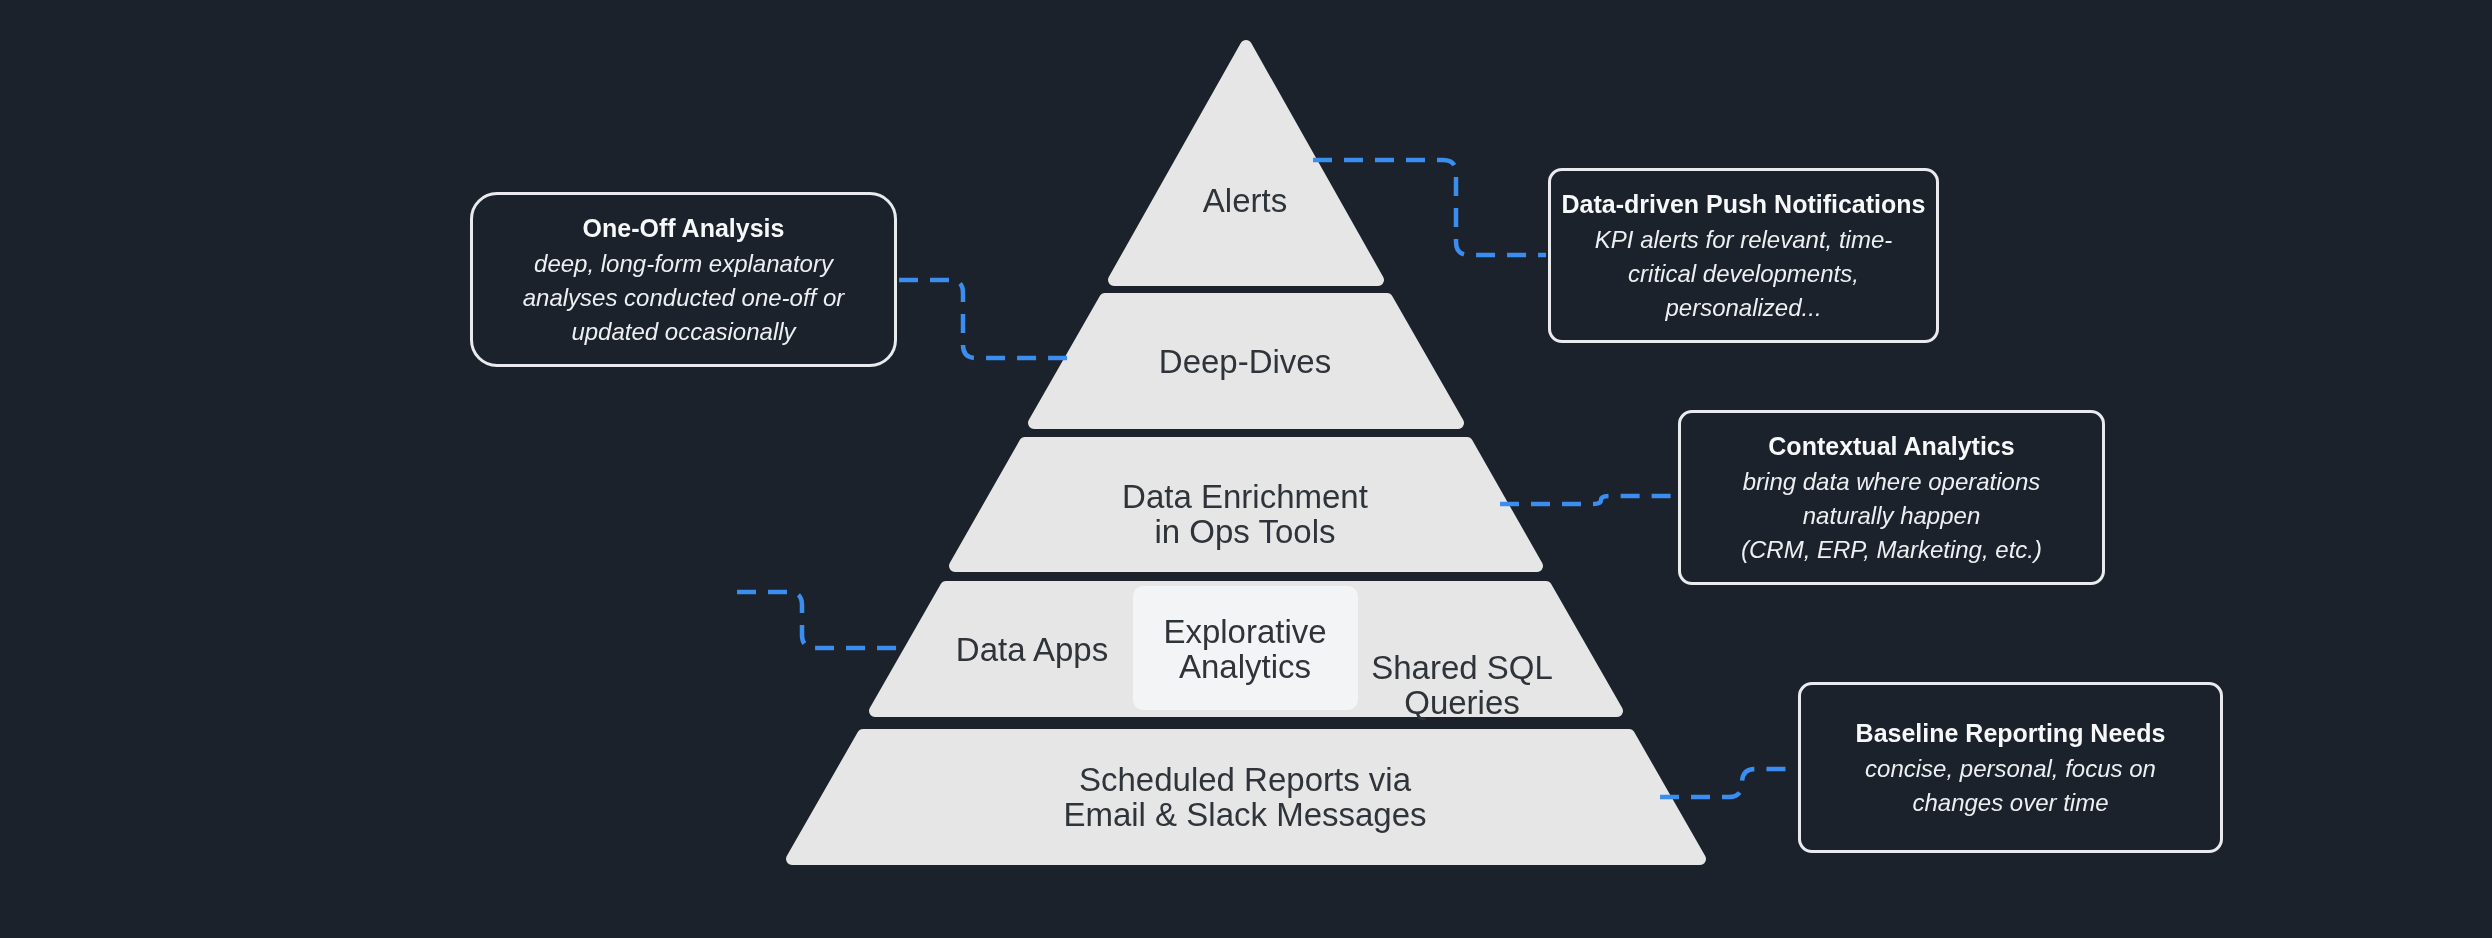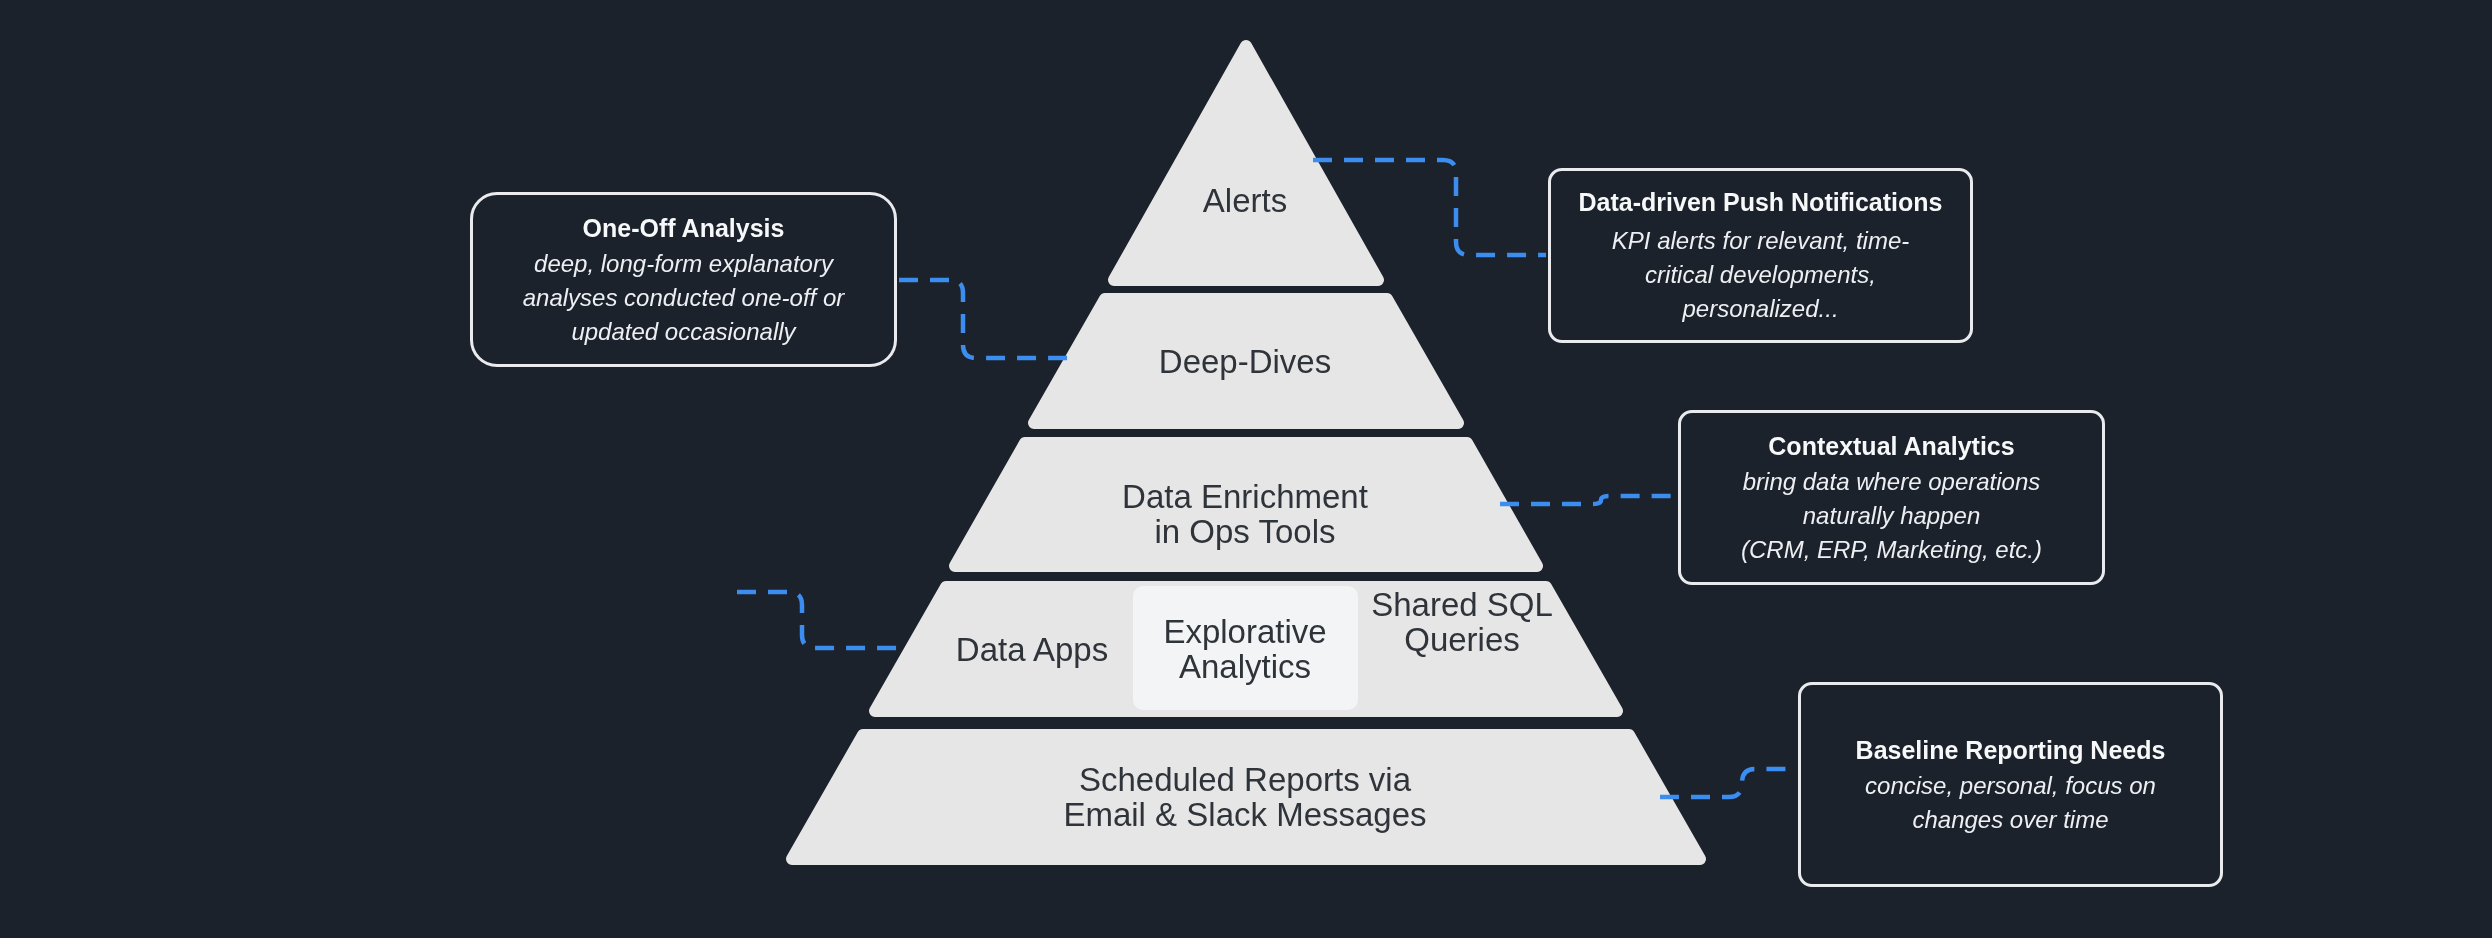--- a/index.html
+++ b/index.html
@@ -91,46 +91,46 @@
     <path class="connector" d="M 1660 797 H 1729 Q 1742 797 1742 783 Q 1742 769 1755 769 H 1796"></path>
   </svg>
 
   <div class="tier-label" style="left:1245px; top:200px;">Alerts</div>
   <div class="tier-label" style="left:1245px; top:361px;">Deep-Dives</div>
   <div class="tier-label" style="left:1245px; top:505px;margin-top:9px;">Data Enrichment
 in Ops Tools</div>
   <div class="tier-label" style="left:1032px; top:649px;">Data Apps</div>
   <div class="tier-label" style="left:1245px; top:649px;">Explorative
 Analytics</div>
-  <div class="tier-label" style="left:1462px; top:622px;">Shared SQL
+  <div class="tier-label" style="left:1462px; top:685px;">Shared SQL
 Queries</div>
   <div class="tier-label" style="left:1245px; top:797px;">Scheduled Reports via
 Email &amp; Slack Messages</div>
 
   <div class="callout" style="left:470px; top:192px; width:427px; height:175px;border-radius:27px;">
     <div class="callout-title">One-Off Analysis</div>
     <div class="callout-body">deep, long-form explanatory
 analyses conducted one-off or
 updated occasionally</div>
   </div>
 
-  <div class="callout" style="left:1548px; top:168px; width:425px; height:175px;justify-content:space-between;">
+  <div class="callout" style="left:1548px; top:168px; width:391px; height:175px;">
     <div class="callout-title">Data-driven Push Notifications</div>
     <div class="callout-body">KPI alerts for relevant, time-
 critical developments,
 personalized...</div>
   </div>
 
   <div class="callout" style="left:1678px; top:410px; width:427px; height:175px;">
     <div class="callout-title">Contextual Analytics</div>
     <div class="callout-body">bring data where operations
 naturally happen
 (CRM, ERP, Marketing, etc.)</div>
   </div>
 
 
-  <div class="callout" style="left:1798px; top:682px; width:425px; height:205px;">
+  <div class="callout" style="left:1798px; top:682px; width:425px; height:171px;">
     <div class="callout-title">Baseline Reporting Needs</div>
     <div class="callout-body">concise, personal, focus on
 changes over time</div>
   </div>
 
 </div>
 
 </body></html>

